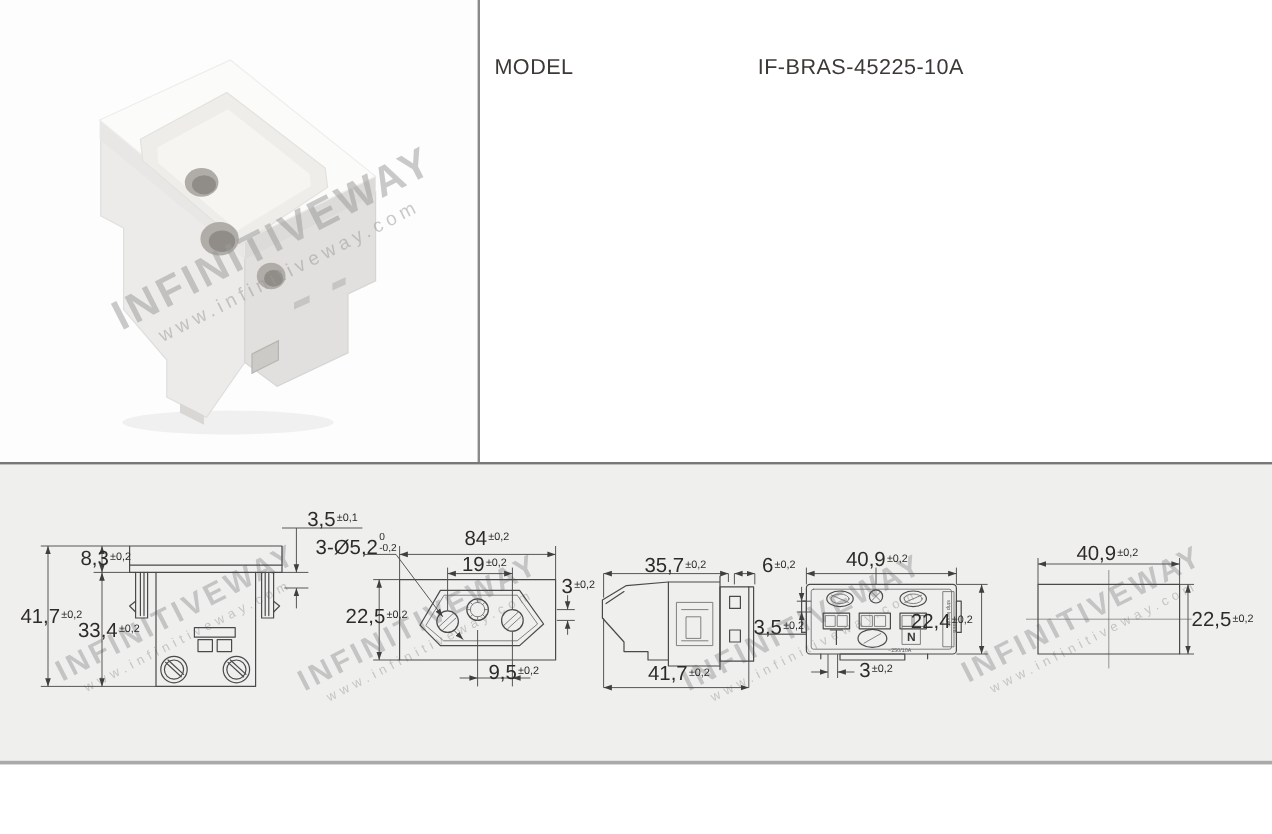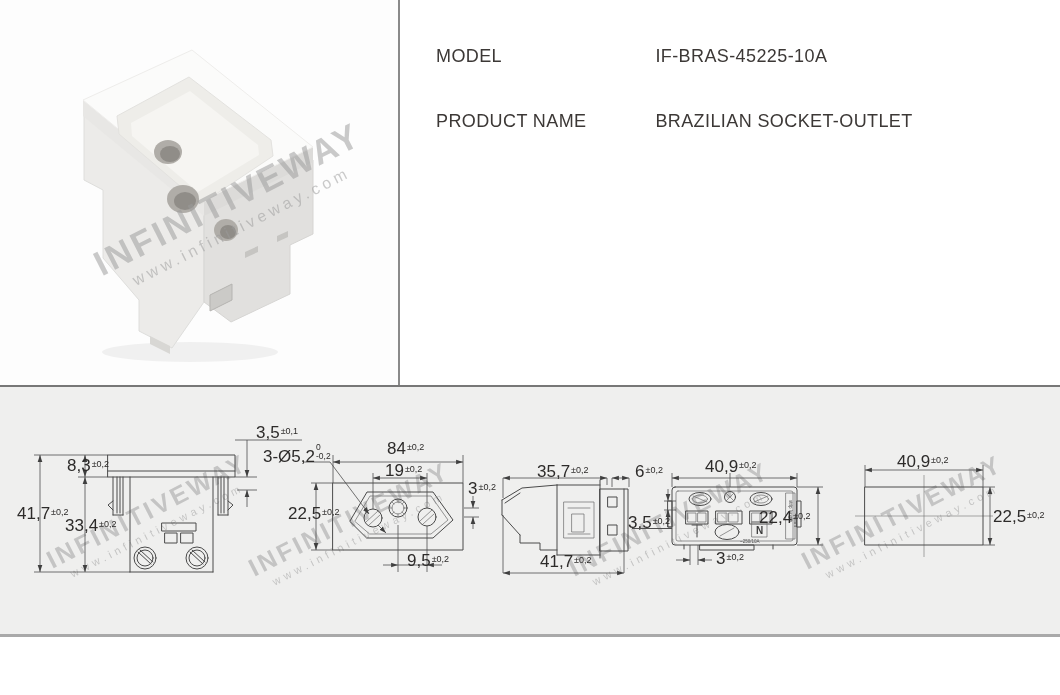--- a/index.html
+++ b/index.html
@@ -4,21 +4,21 @@
 <style>
   html,body{margin:0;padding:0;}
   body{
     width:1060px;height:695px;position:relative;overflow:hidden;
     background:#ffffff;font-family:"Liberation Sans",sans-serif;
   }
   
   .photo-area{position:absolute;left:0;top:0;width:398px;height:386px;background:#fdfdfd;}
   .divider-v{position:absolute;left:398px;top:0;width:2px;height:386px;background:#8a8a8a;}
   
-  .spec{position:absolute;left:436px;top:0;width:620px;height:386px;}
+  .spec{position:absolute;left:412px;top:0;width:620px;height:386px;}
   .spec-row{position:absolute;left:0;white-space:nowrap;font-size:18px;color:#3c3836;letter-spacing:.4px;}
   .spec-label{display:inline-block;width:214px;}
   .spec-value{display:inline-block;}
   
   .panel{
     position:absolute;left:0;top:385px;width:1060px;height:252px;box-sizing:border-box;
     background:#efefee;border-top:2px solid #777777;border-bottom:3px solid #a9a9a9;
   }
   .panel svg{position:absolute;overflow:visible;}
   .sketch{stroke:#4a4a4a;stroke-width:1;fill:none;stroke-linejoin:round;stroke-linecap:round;}
@@ -81,24 +81,20 @@
     <span class="wm-url">www.infinitiveway.com</span>
   </div>
 </div>
 
 <div class="divider-v"></div>
 
 <div class="spec">
   <div class="spec-row" style="top:46px">
     <span class="spec-label">MODEL</span>
     <span class="spec-value">IF-BRAS-45225-10A</span>
-  </div>
-  <div class="spec-row" style="top:111px">
-    <span class="spec-label">PRODUCT NAME</span>
-    <span class="spec-value">BRAZILIAN SOCKET-OUTLET</span>
   </div>
 </div>
 
 <div class="panel">
 
   <svg width="0" height="0" style="position:absolute">
     <defs>
       <marker id="arw" markerWidth="10" markerHeight="8" refX="8.6" refY="3.5" orient="auto-start-reverse">
         <path d="M0,0.6 L8.6,3.5 L0,6.4 z" fill="#3f3f3f"></path>
       </marker>

